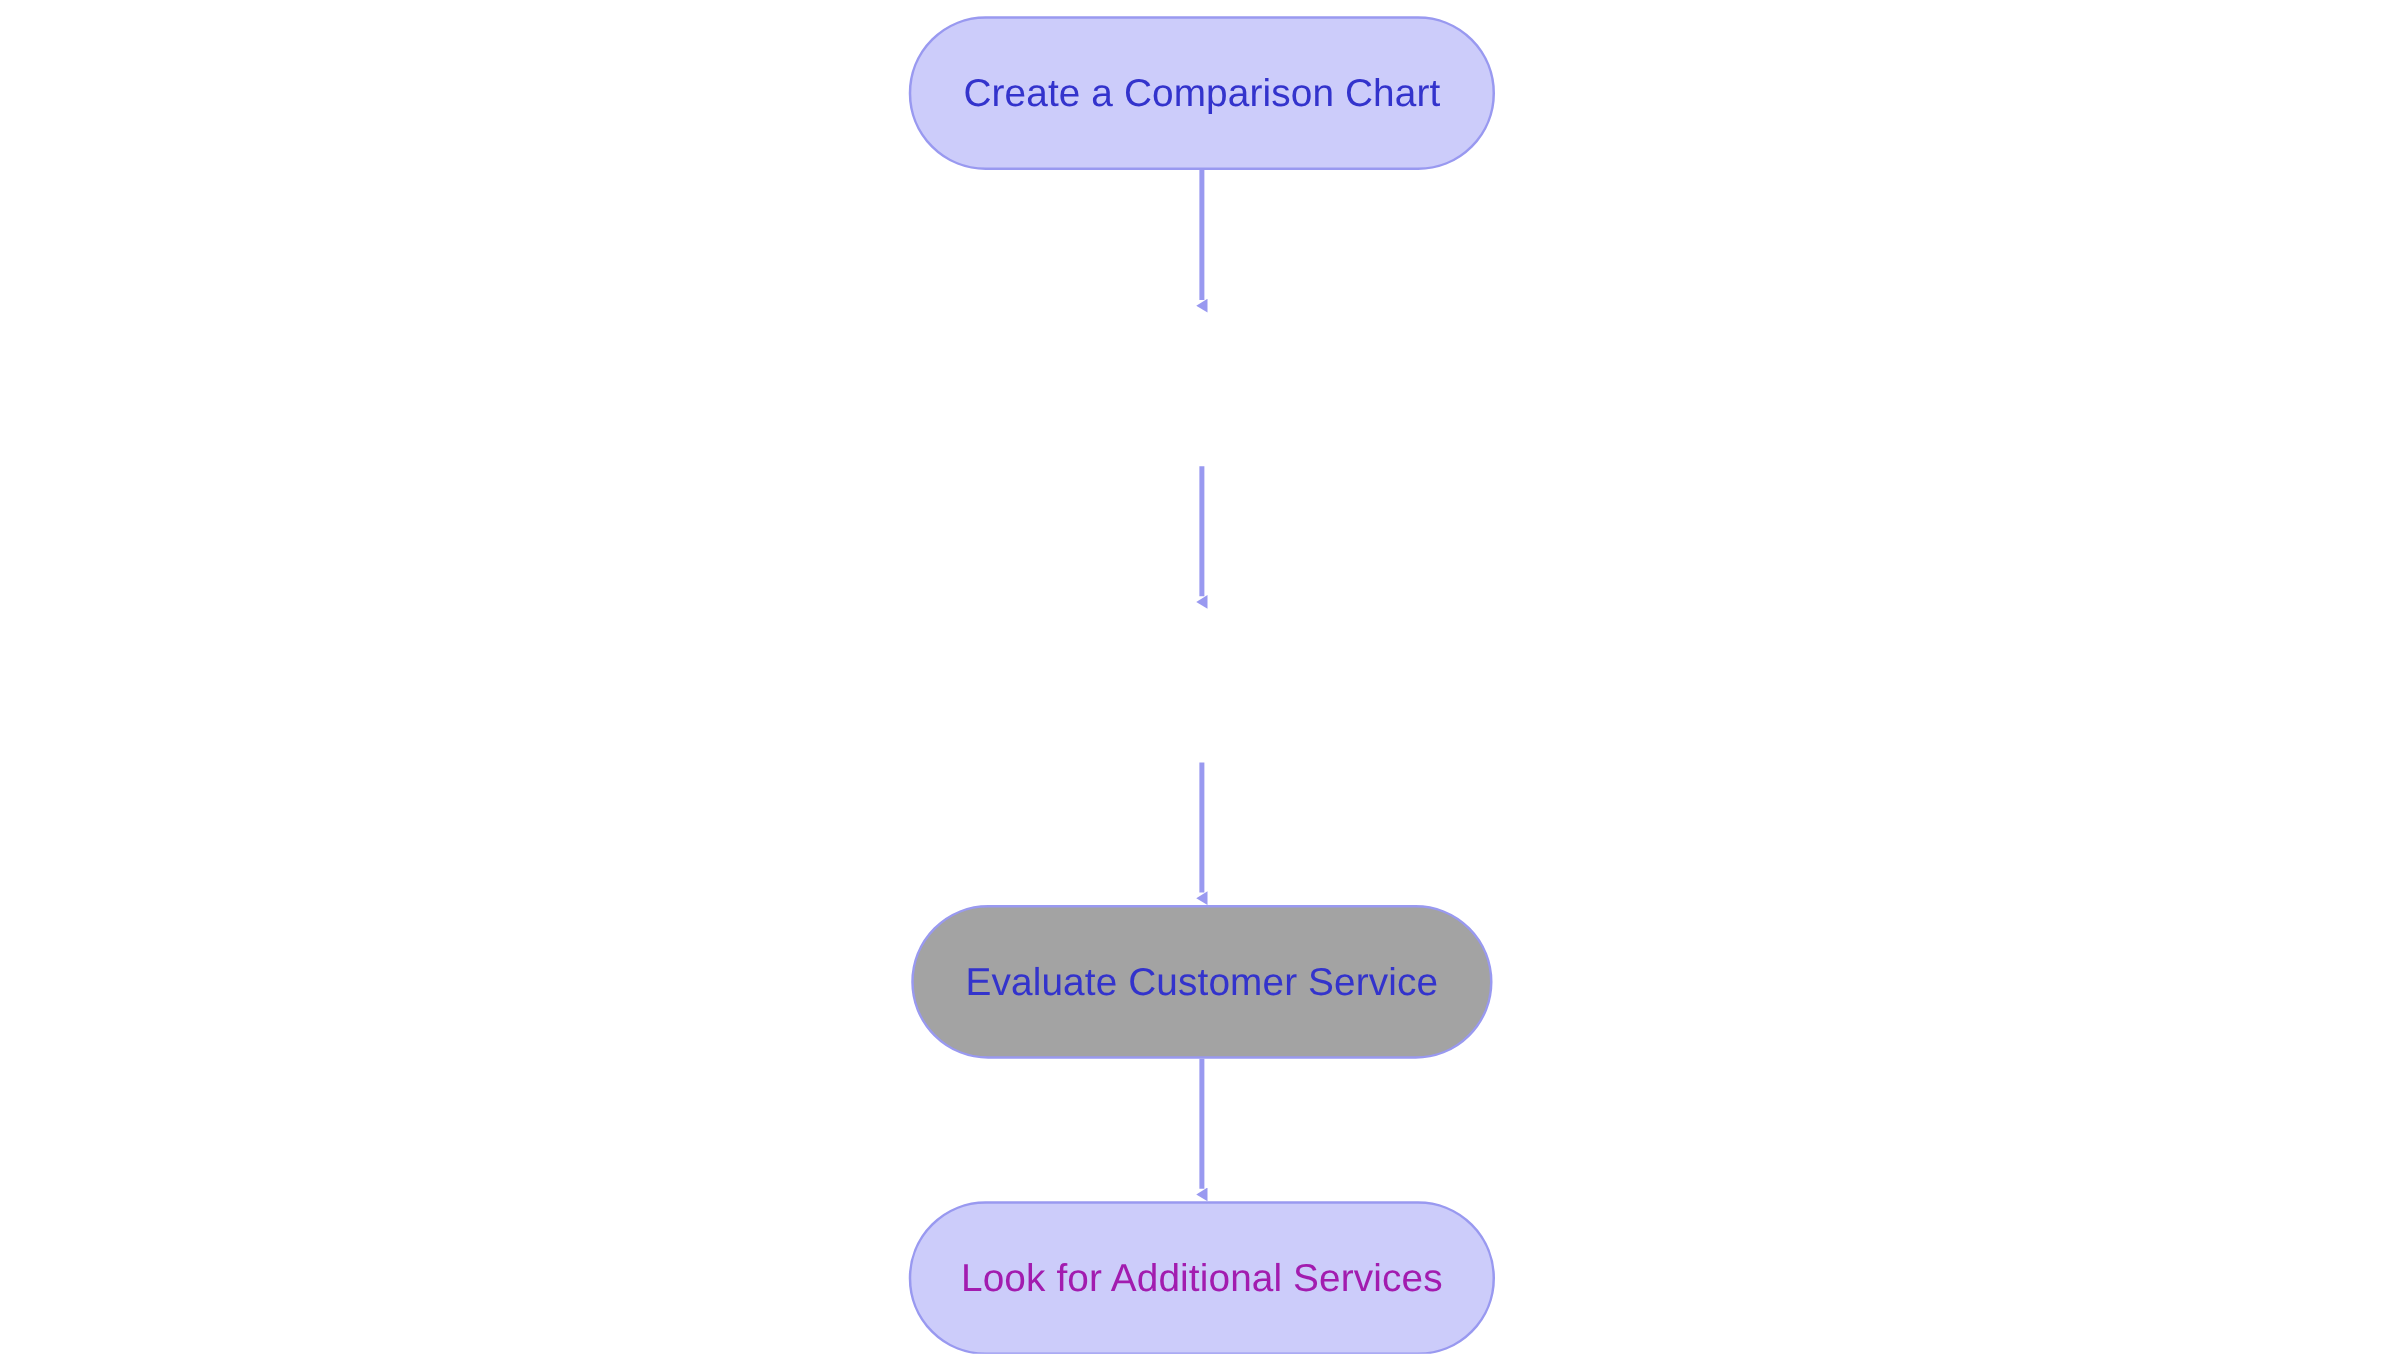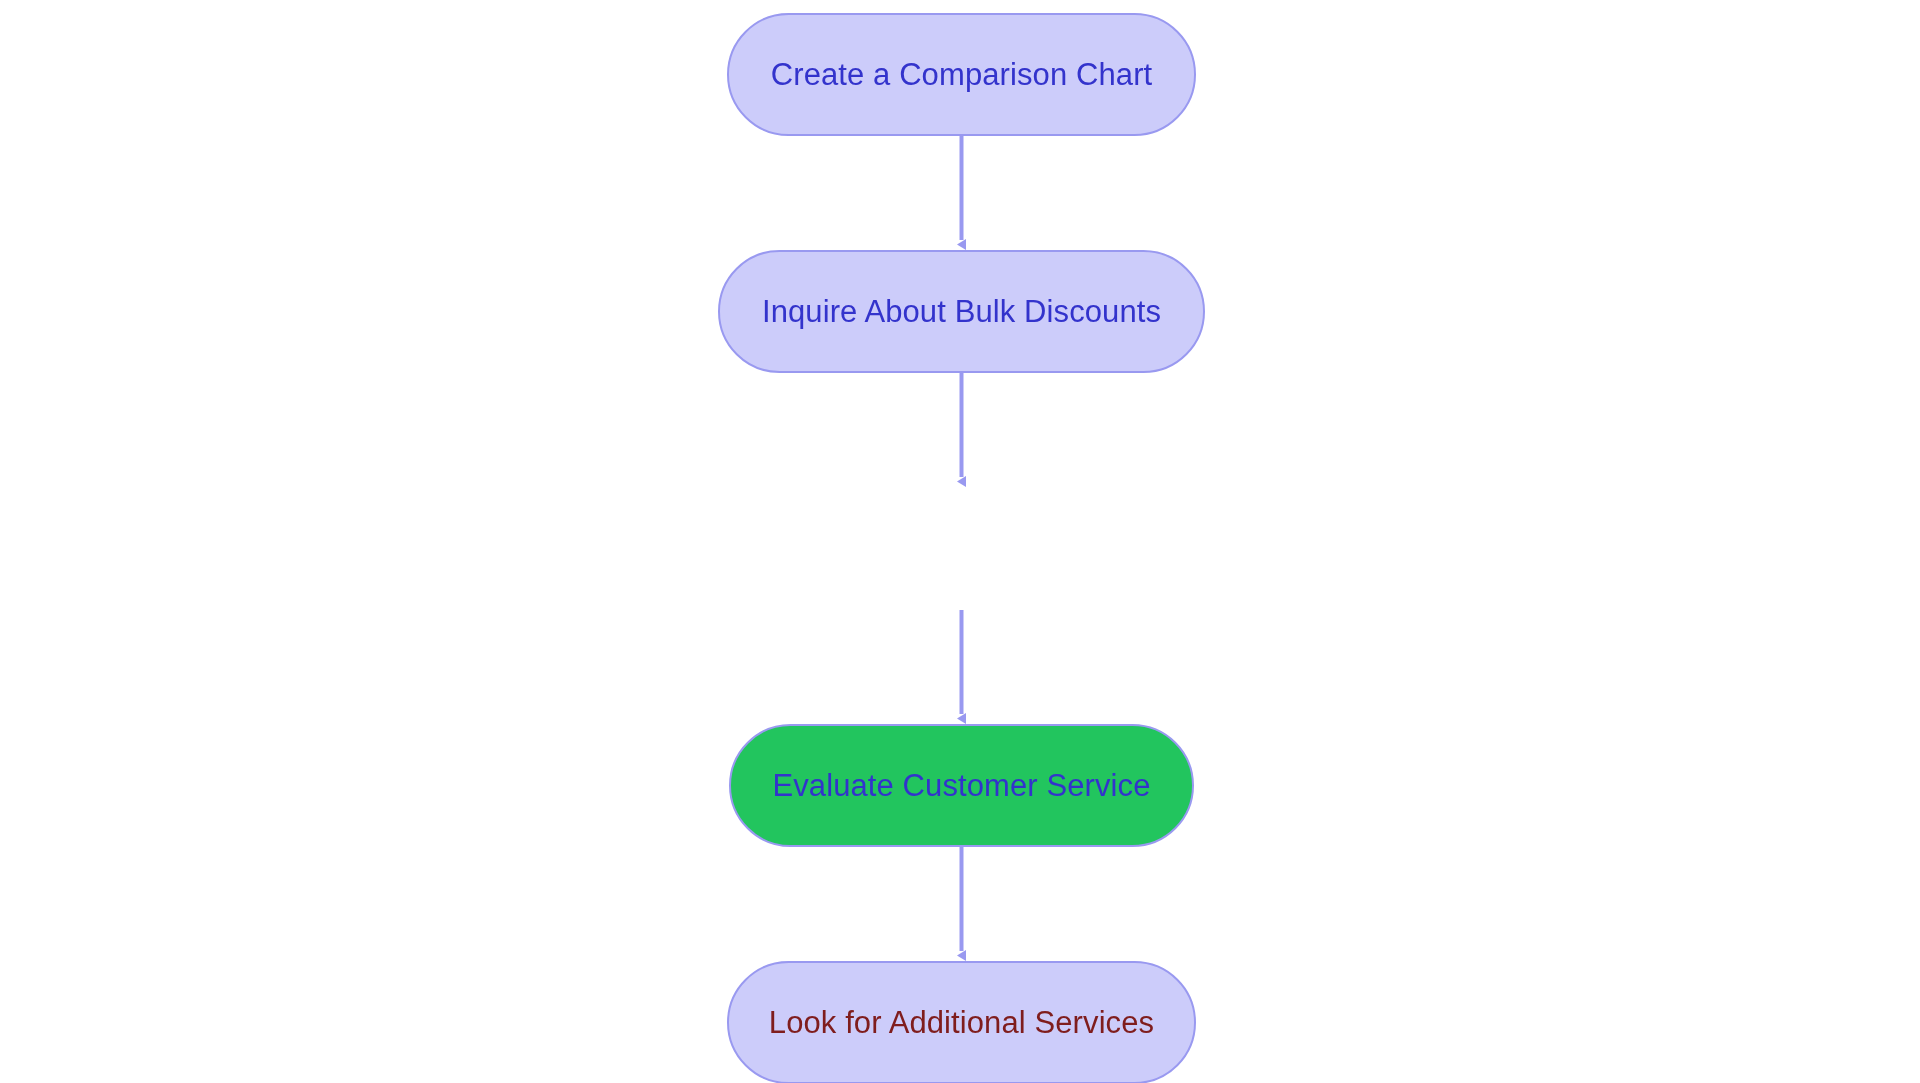--- a/index.html
+++ b/index.html
@@ -95,27 +95,24 @@
       <line x1="961.5" y1="847" x2="961.5" y2="951" stroke="#9999f0" stroke-width="4" marker-end="url(#arrowhead)"></line>
     </g>
   </svg>
 
   <div id="node-layer">
 
     <div class="flow-node node-pos-0" style="background: rgb(204, 204, 250); border-color: rgb(153, 153, 240);">
       <span class="flow-node-label" style="color: rgb(51, 51, 204);">Create a Comparison Chart</span>
     </div>
 
-    <div class="flow-node node-pos-1" style="background: rgb(204, 204, 250); border-color: rgb(153, 153, 240);">
-      <span class="flow-node-label" style="color: rgb(51, 51, 204);">Inquire About Bulk Discounts</span>
-    </div>
 
 
-    <div class="flow-node node-pos-3" style="background: #22c55e; border-color: rgb(153, 153, 240);">
+    <div class="flow-node node-pos-3" style="background: #a3a3a3; border-color: rgb(153, 153, 240);">
       <span class="flow-node-label" style="color: rgb(51, 51, 204);">Evaluate Customer Service</span>
     </div>
 
     <div class="flow-node node-pos-4" style="background: rgb(204, 204, 250); border-color: rgb(153, 153, 240);">
-      <span class="flow-node-label" style="color: #7f1d1d;">Look for Additional Services</span>
+      <span class="flow-node-label" style="color: #a21caf;">Look for Additional Services</span>
     </div>
 
   </div>
 </div>
 
 </body></html>

